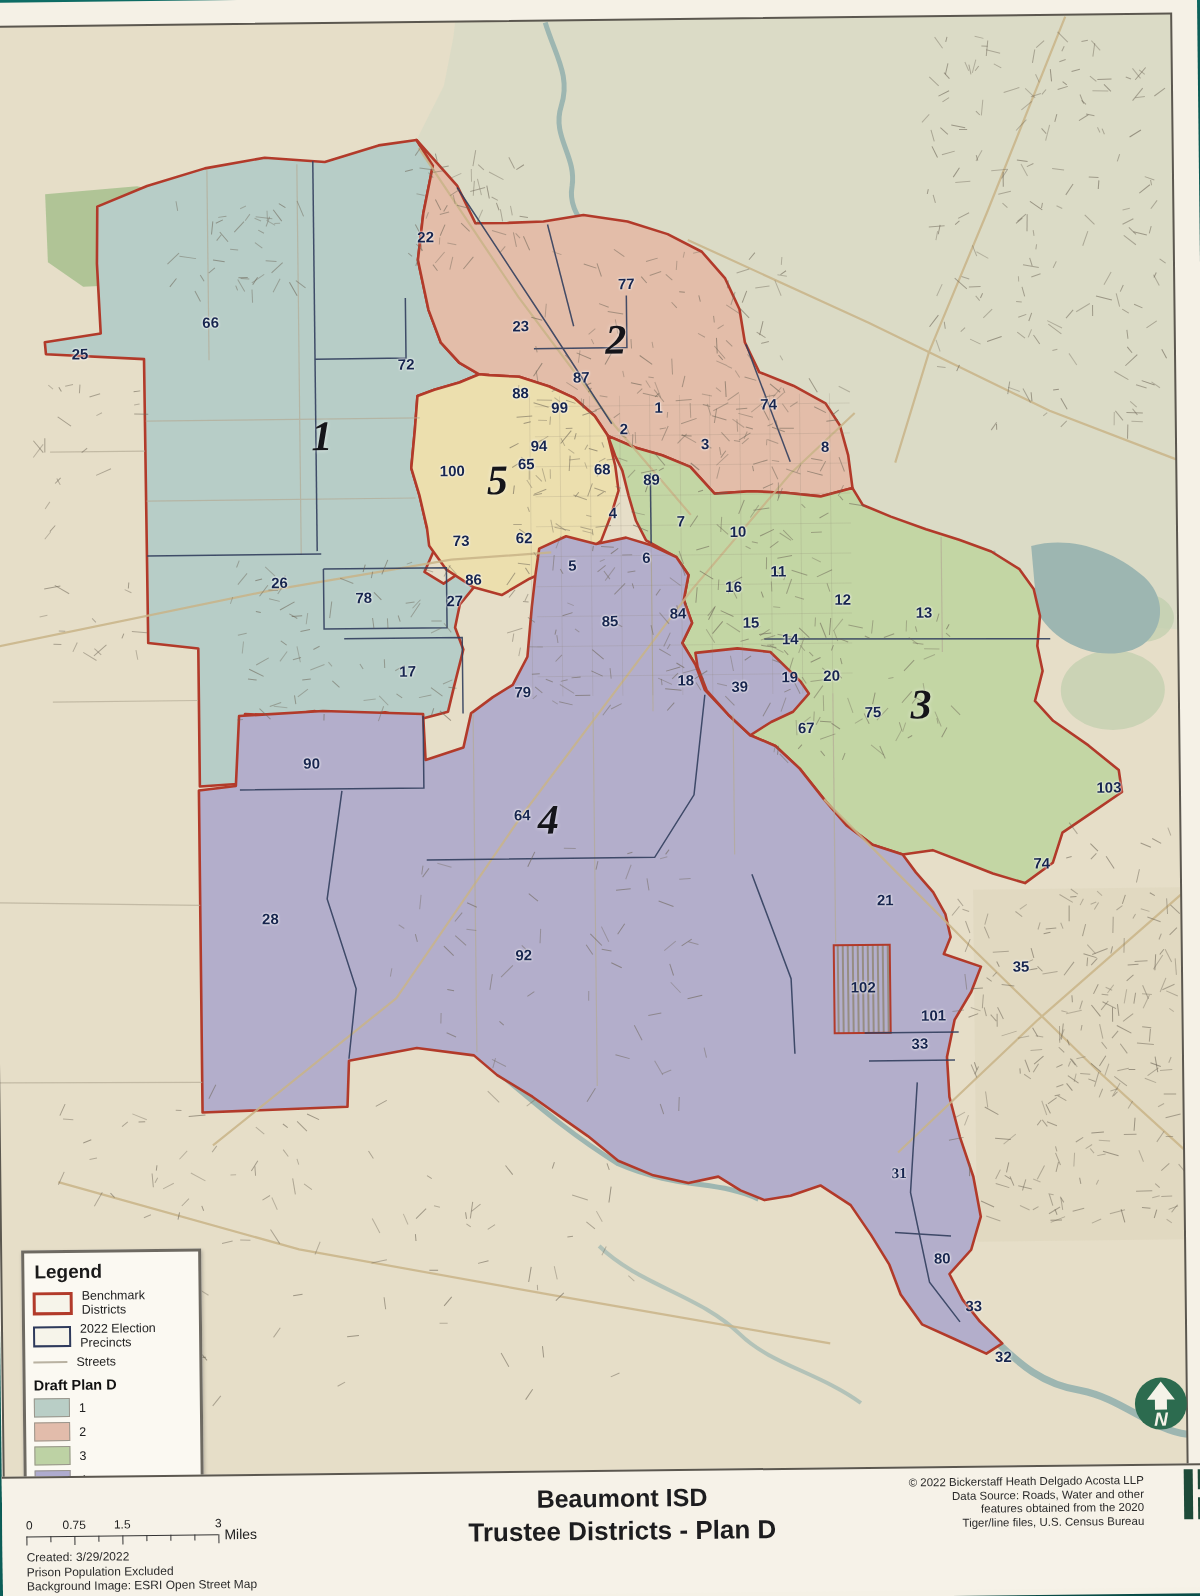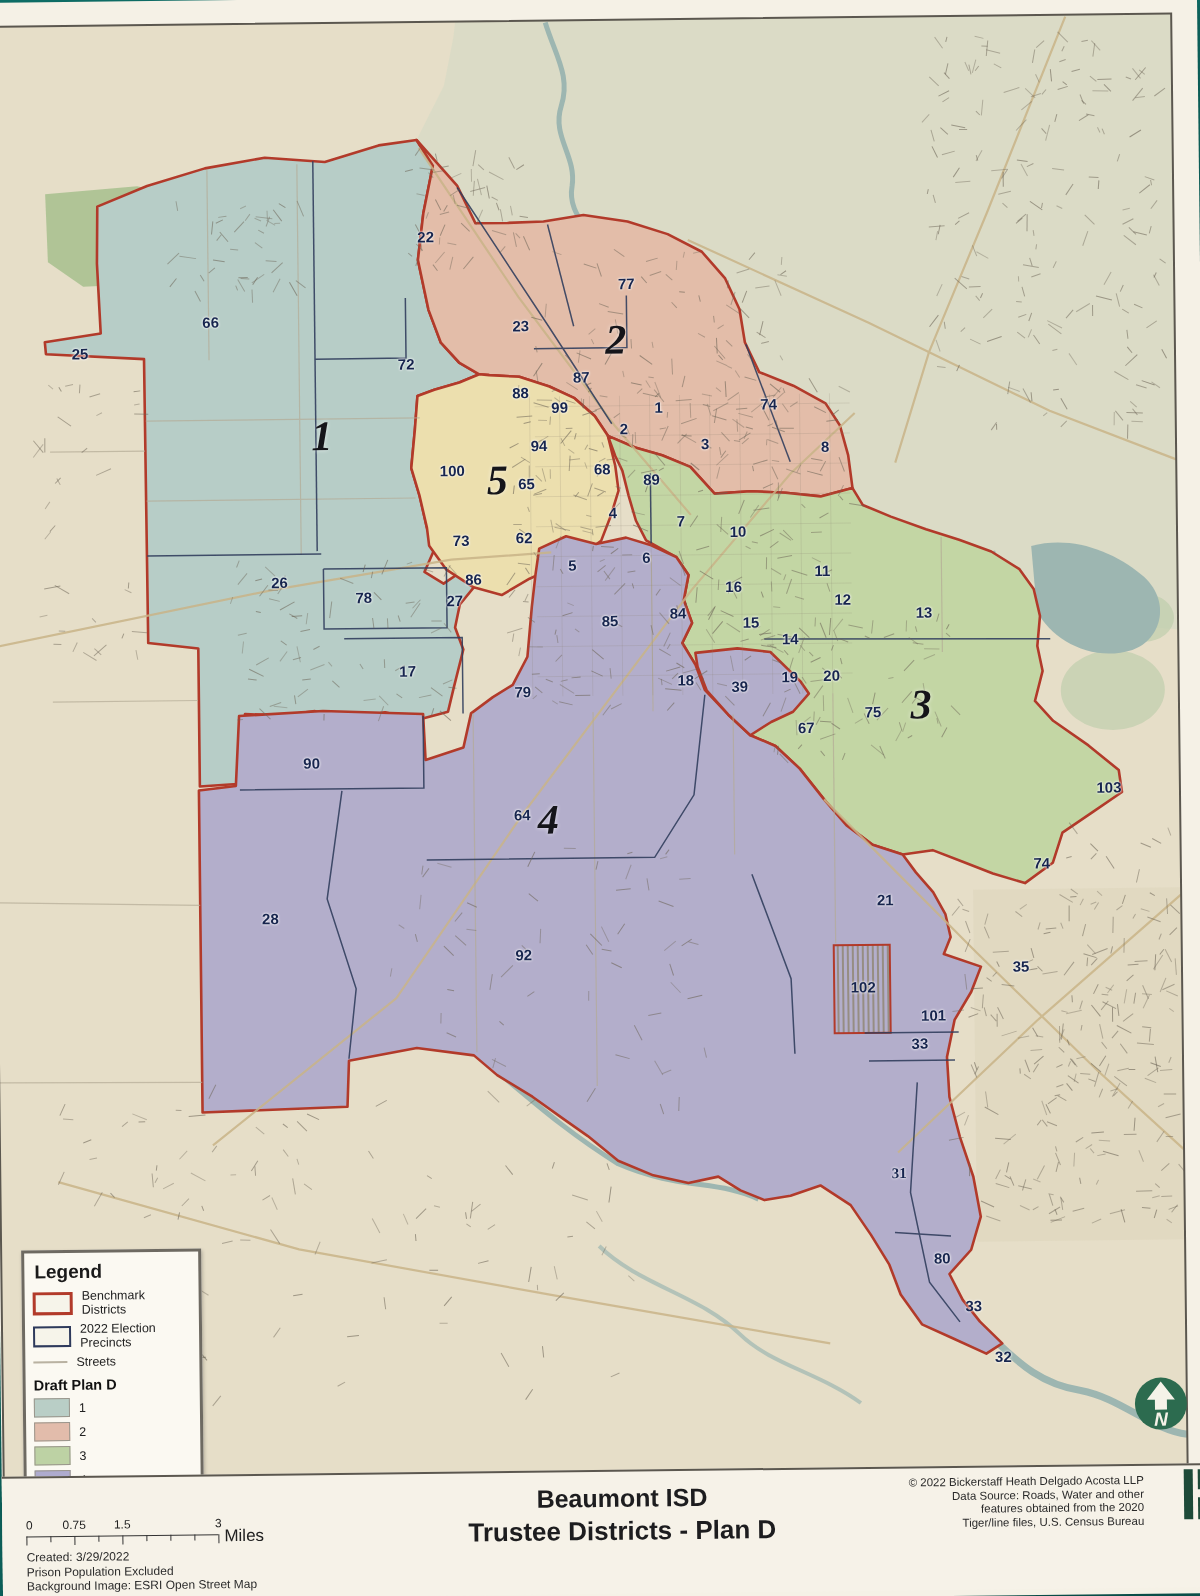--- a/index.html
+++ b/index.html
@@ -32,21 +32,21 @@
   .map-title .t1{font-size:25px;font-weight:bold;}
   .map-title .t2{font-size:26px;font-weight:bold;margin-top:3px;}
   .credits{position:absolute;right:58px;top:8px;width:330px;text-align:right;font-size:11.5px;line-height:13.5px;color:#2b2b2b;}
   .notes{position:absolute;left:24px;top:72px;font-size:12px;line-height:14.5px;color:#2b2b2b;}
   
   .scalebar{position:absolute;left:24px;top:40px;width:240px;height:30px;}
   .sb-line{position:absolute;left:0;top:18px;width:192px;border-top:1.6px solid #333;}
   .sb-tick{position:absolute;top:18px;width:0;border-left:1.3px solid #333;height:6px;}
   .sb-tick.major{height:9px;}
   .sb-num{position:absolute;top:0;font-size:12px;color:#222;transform:translateX(-50%);}
-  .sb-unit{position:absolute;left:198px;top:10px;font-size:17px;color:#222;}
+  .sb-unit{position:absolute;left:198px;top:10px;font-size:14px;color:#222;}
   
   .north{position:absolute;left:1130px;top:1384px;width:60px;height:60px;}
   
   .logo{position:absolute;right:-4px;top:1478px;width:36px;height:54px;}
 </style>
 </head>
 <body>
 
 <div class="photo">
  <div class="sheet">
@@ -1345,31 +1345,31 @@
         <span class="plabel" style="left: 592px; top: 381px;">87</span>
         <span class="plabel" style="left: 531px; top: 396px;">88</span>
         <span class="plabel" style="left: 570px; top: 411px;">99</span>
         <span class="plabel" style="left: 779px; top: 410px;">74</span>
         <span class="plabel" style="left: 669px; top: 412px;">1</span>
         <span class="plabel" style="left: 634px; top: 433px;">2</span>
         <span class="plabel" style="left: 549px; top: 449px;">94</span>
         <span class="plabel" style="left: 715px; top: 449px;">3</span>
         <span class="plabel" style="left: 835px; top: 453px;">8</span>
         <span class="plabel" style="left: 462px; top: 473px;">100</span>
-        <span class="plabel" style="left: 536px; top: 487px;">65</span>
+        <span class="plabel" style="left: 536px; top: 467px;">65</span>
         <span class="plabel" style="left: 612px; top: 473px;">68</span>
         <span class="plabel" style="left: 661px; top: 484px;">89</span>
         <span class="plabel" style="left: 622px; top: 517px;">4</span>
         <span class="plabel" style="left: 690px; top: 526px;">7</span>
         <span class="plabel" style="left: 470px; top: 543px;">73</span>
         <span class="plabel" style="left: 533px; top: 541px;">62</span>
         <span class="plabel" style="left: 747px; top: 537px;">10</span>
         <span class="plabel" style="left: 581px; top: 569px;">5</span>
         <span class="plabel" style="left: 655px; top: 562px;">6</span>
-        <span class="plabel" style="left: 787px; top: 577px; margin-left: 44px;">11</span>
+        <span class="plabel" style="left: 787px; top: 577px;">11</span>
         <span class="plabel" style="left: 288px; top: 583px;">26</span>
         <span class="plabel" style="left: 372px; top: 599px;">78</span>
         <span class="plabel" style="left: 482px; top: 582px;">86</span>
         <span class="plabel" style="left: 742px; top: 592px;">16</span>
         <span class="plabel" style="left: 851px; top: 606px;">12</span>
         <span class="plabel" style="left: 463px; top: 603px;">27</span>
         <span class="plabel" style="left: 932px; top: 620px;">13</span>
         <span class="plabel" style="left: 686px; top: 618px;">84</span>
         <span class="plabel" style="left: 618px; top: 625px;">85</span>
         <span class="plabel" style="left: 759px; top: 628px;">15</span>

